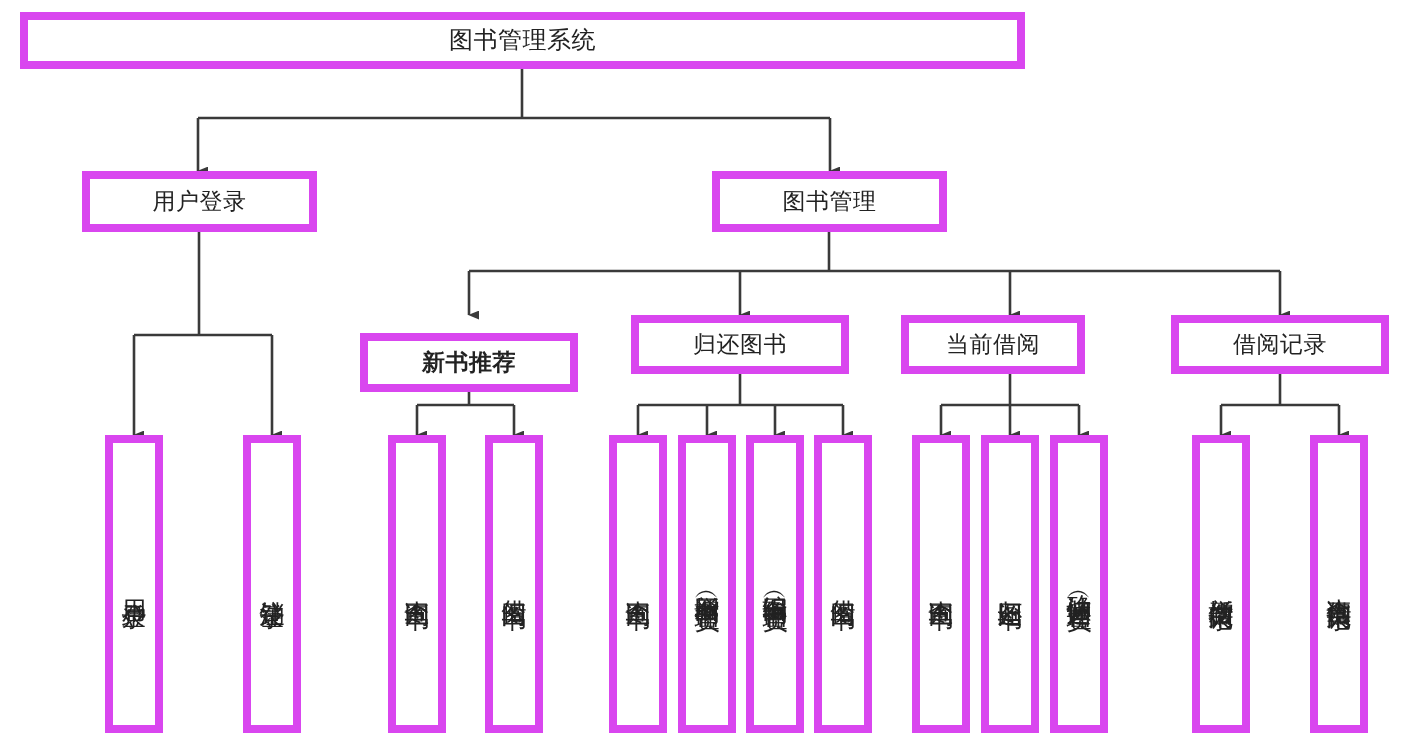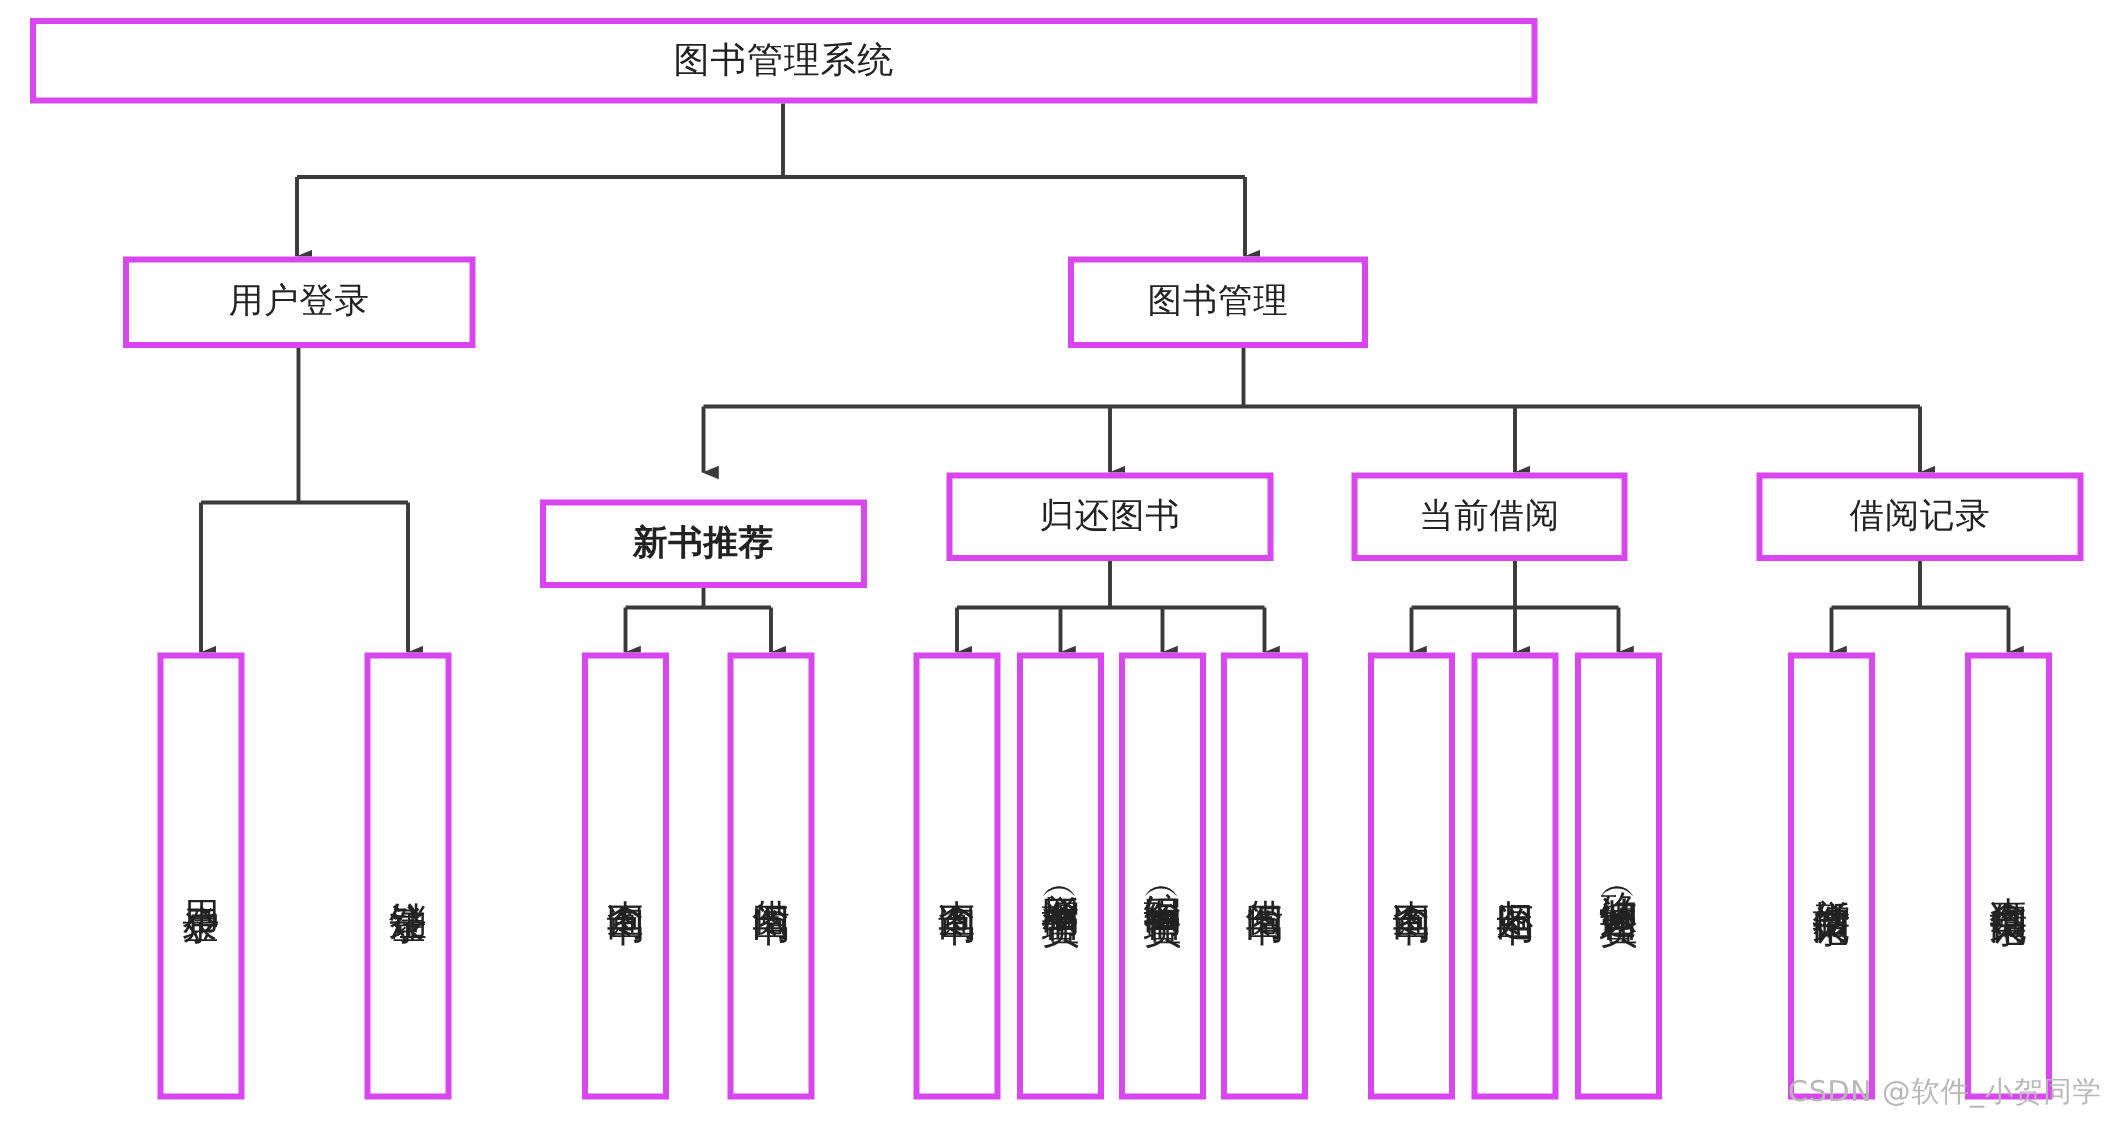--- a/index.html
+++ b/index.html
@@ -21,21 +21,21 @@
   }
   #diagram-svg {
     position: absolute;
     left: 0;
     top: 0;
   }
   .node-box {
     position: absolute;
     box-sizing: border-box;
     background: #ffffff;
-    border: 4px solid #d946ef;
+    border: 8px solid #d946ef;
     display: flex;
     align-items: center;
     justify-content: center;
     overflow: hidden;
   }
   .node-label {
     color: #222222;
     line-height: 1.08;
     text-align: center;
     white-space: nowrap;
@@ -138,21 +138,21 @@
   </svg>
 
   <div class="node-box root-node" style="left:20px; top:12px; width:1005px; height:57px;">
     <span class="node-label">图书管理系统</span>
   </div>
 
   <div class="node-box h-node" style="left:82px; top:171px; width:235px; height:61px;">
     <span class="node-label">用户登录</span>
   </div>
 
-  <div class="node-box h-node" style="left:712px; top:171px; width:200px; height:61px;">
+  <div class="node-box h-node" style="left:712px; top:171px; width:235px; height:61px;">
     <span class="node-label">图书管理</span>
   </div>
 
   <div class="node-box h-node" style="left:360px; top:333px; width:218px; height:59px;font-weight:bold;">
     <span class="node-label">新书推荐</span>
   </div>
 
   <div class="node-box h-node" style="left:631px; top:315px; width:218px; height:59px;">
     <span class="node-label">归还图书</span>
   </div>
@@ -210,15 +210,14 @@
   </div>
 
   <div class="node-box v-node" style="left:1192px; top:435px; width:58px; height:298px;">
     <span class="node-label">新增借阅记录</span>
   </div>
 
   <div class="node-box v-node" style="left:1310px; top:435px; width:58px; height:298px;">
     <span class="node-label">查询借阅记录</span>
   </div>
 
-  <div class="watermark" style="left:1192px; top:715px;">CSDN @软件_小贺同学</div>
 
 </div>
 
 </body></html>

